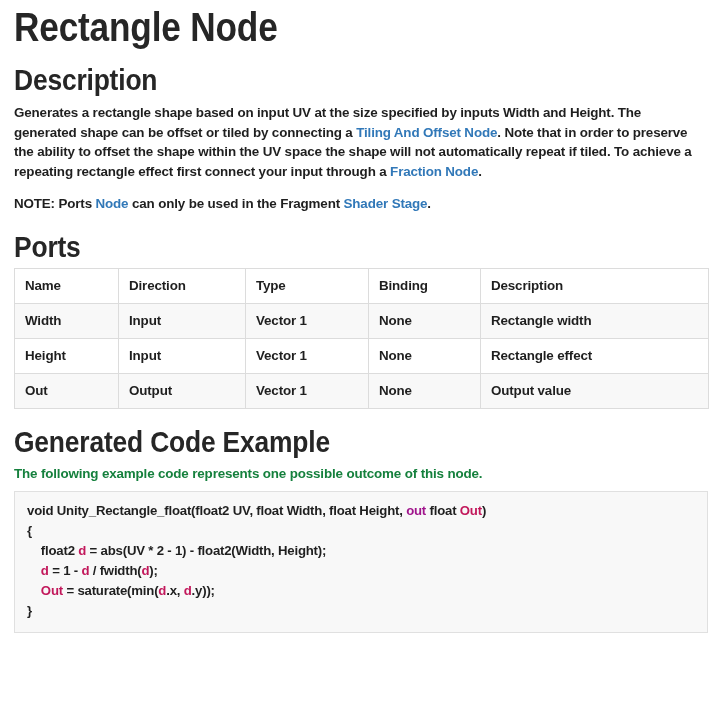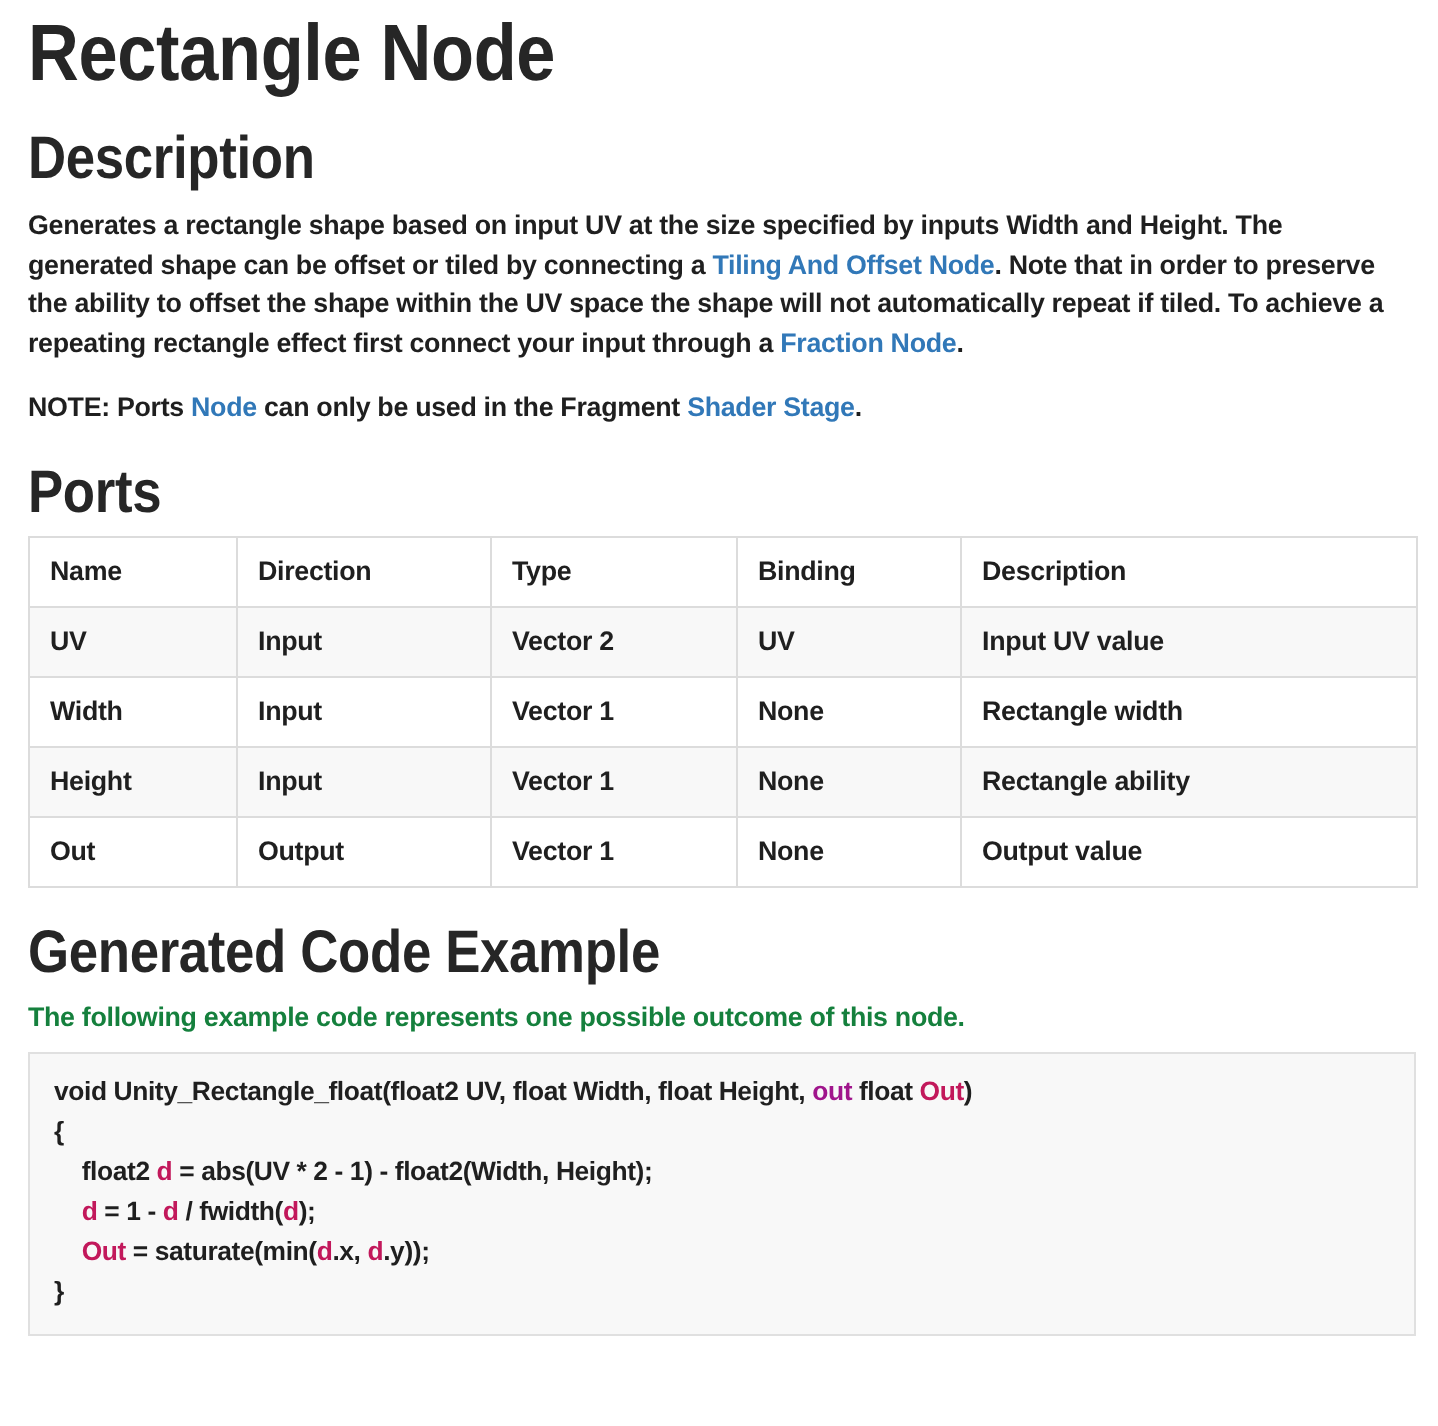--- a/index.html
+++ b/index.html
@@ -151,39 +151,32 @@
       <tr>
         <th>Name</th>
         <th>Direction</th>
         <th>Type</th>
         <th>Binding</th>
         <th>Description</th>
       </tr>
     </thead>
     <tbody>
       <tr>
-        <td>UV</td>
-        <td>Input</td>
-        <td>Vector 2</td>
-        <td>UV</td>
-        <td>Input UV value</td>
-      </tr>
-      <tr>
         <td>Width</td>
         <td>Input</td>
         <td>Vector 1</td>
         <td>None</td>
         <td>Rectangle width</td>
       </tr>
       <tr>
         <td>Height</td>
         <td>Input</td>
         <td>Vector 1</td>
         <td>None</td>
-        <td>Rectangle ability</td>
+        <td>Rectangle effect</td>
       </tr>
       <tr>
         <td>Out</td>
         <td>Output</td>
         <td>Vector 1</td>
         <td>None</td>
         <td>Output value</td>
       </tr>
     </tbody>
   </table>

